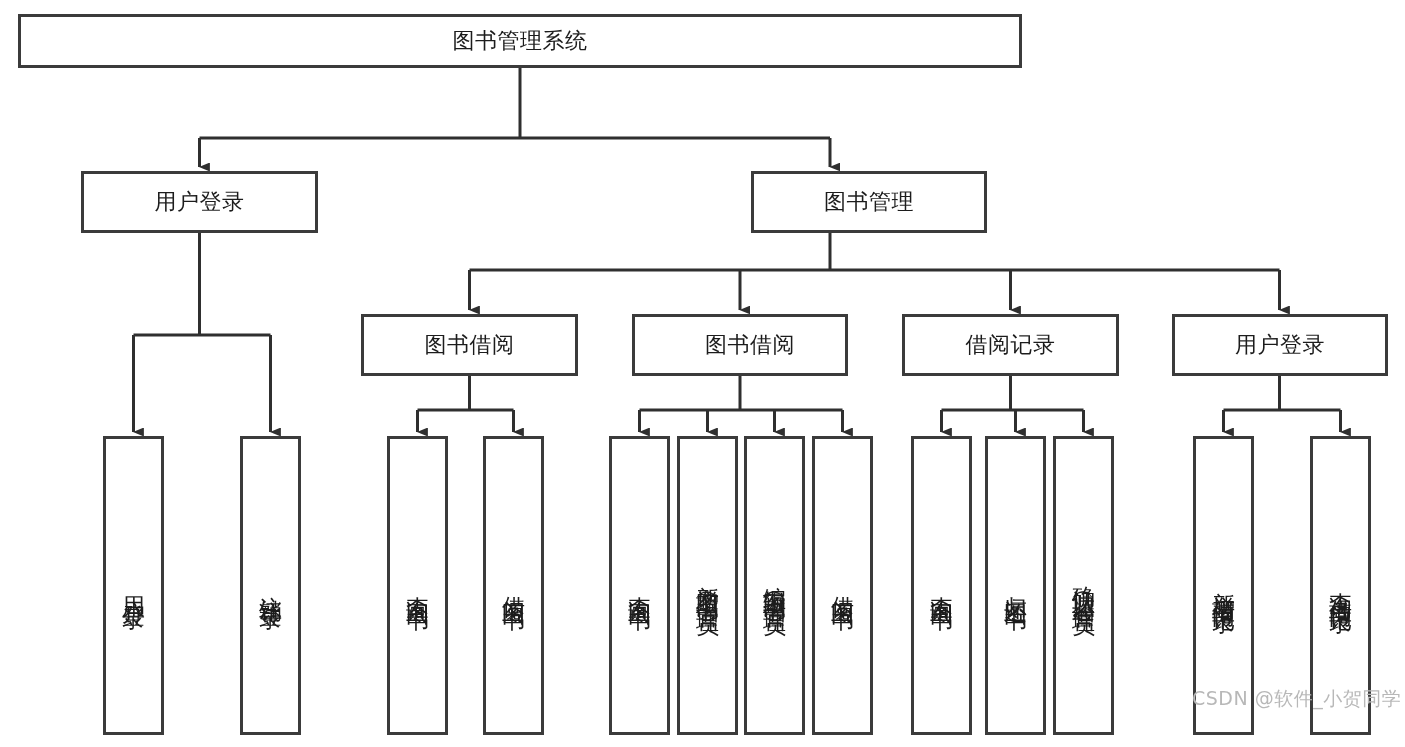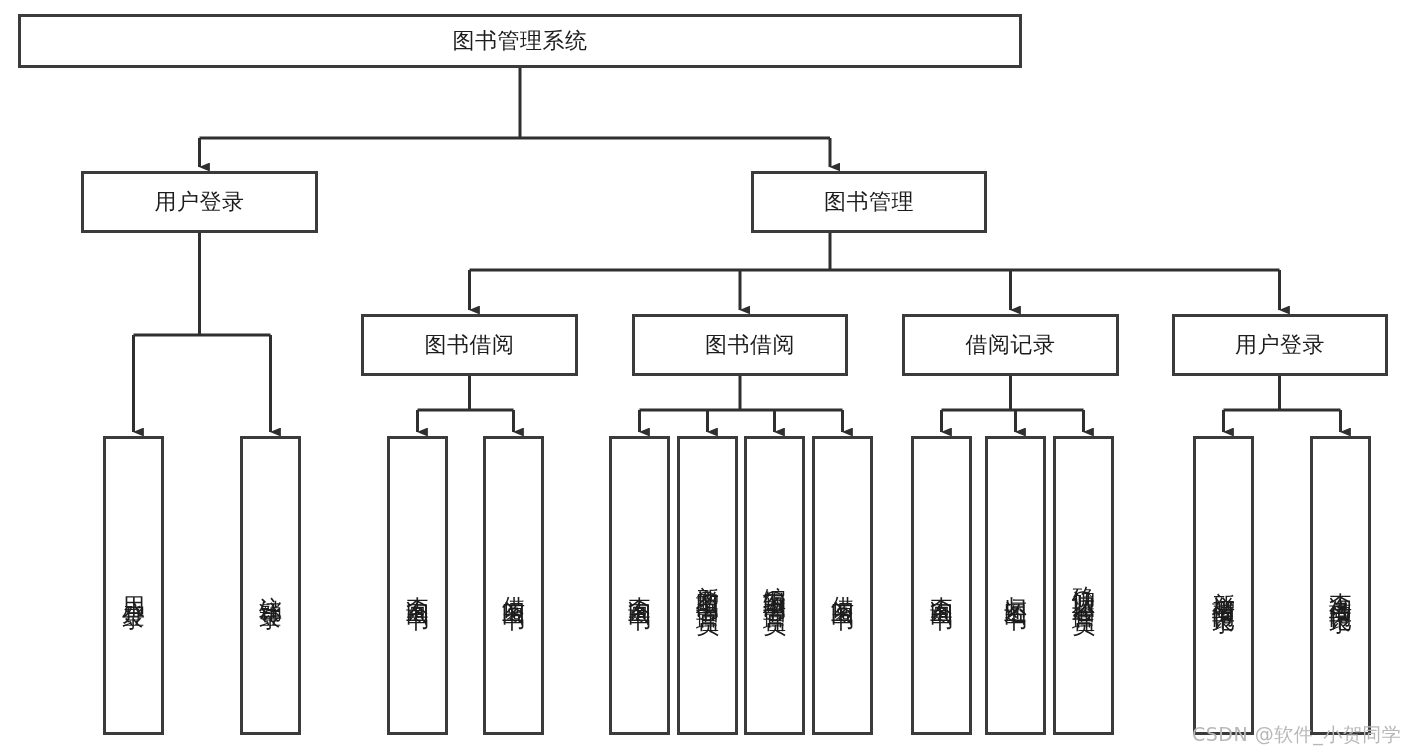--- a/index.html
+++ b/index.html
@@ -177,15 +177,15 @@
   <div class="node vertical" style="left: 1053px; top: 436px; width: 61px; height: 299px; padding-top: 129px;">
     <span class="node-label">确认归还（管理员）</span>
   </div>
   <div class="node vertical" style="left: 1193px; top: 436px; width: 61px; height: 299px; padding-top: 135px;">
     <span class="node-label">新增借阅记录</span>
   </div>
   <div class="node vertical" style="left: 1310px; top: 436px; width: 61px; height: 299px; padding-top: 135px;">
     <span class="node-label">查询借阅记录</span>
   </div>
 
-  <div class="watermark" style="left: 1192px; top: 722px; color: rgb(184, 184, 184); text-align: right;">CSDN @软件_小贺同学</div>
+  <div class="watermark" style="left: 1192px; top: 686px; color: rgb(184, 184, 184); text-align: right;">CSDN @软件_小贺同学</div>
 
 </div>
 
 </body></html>

